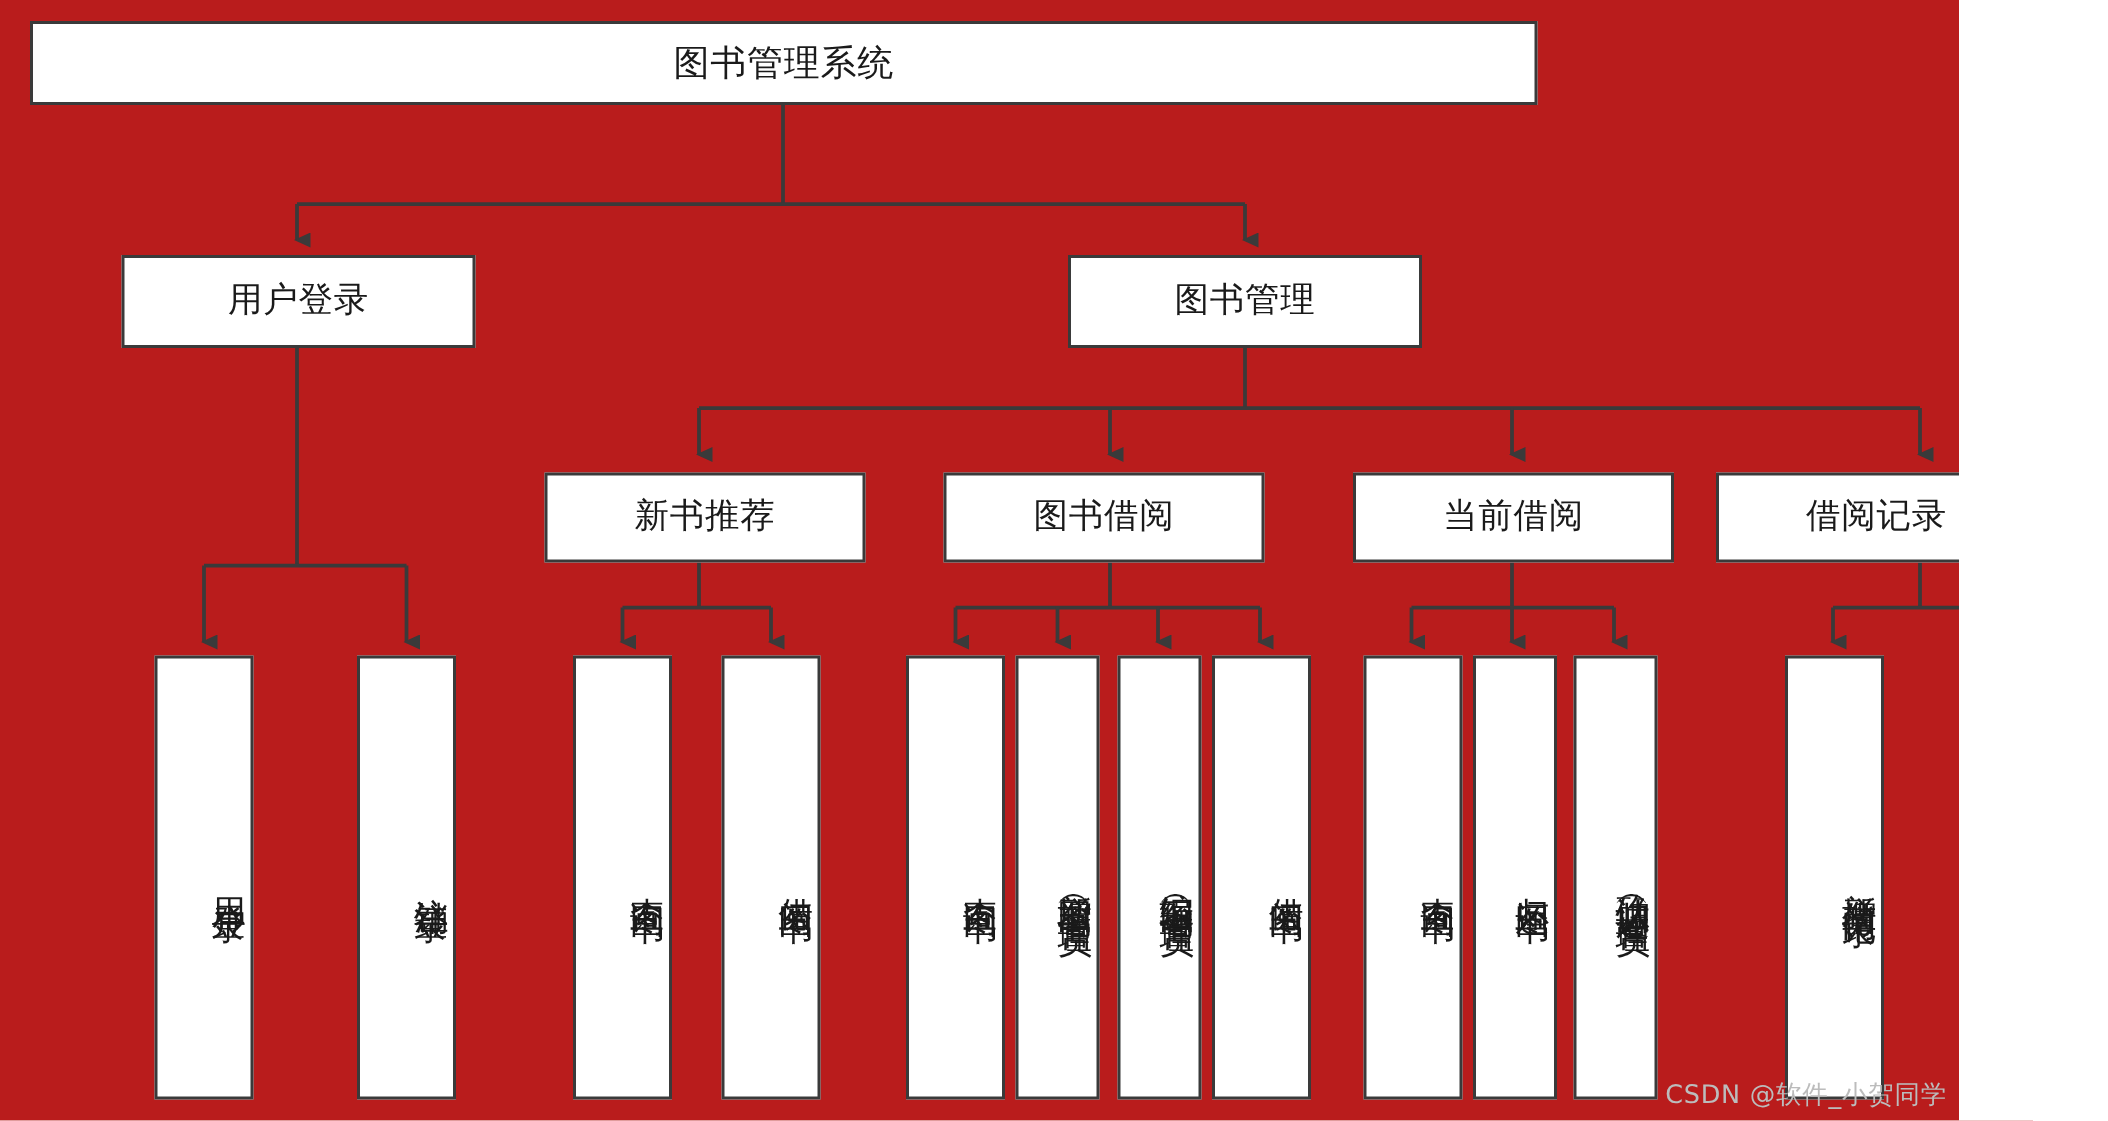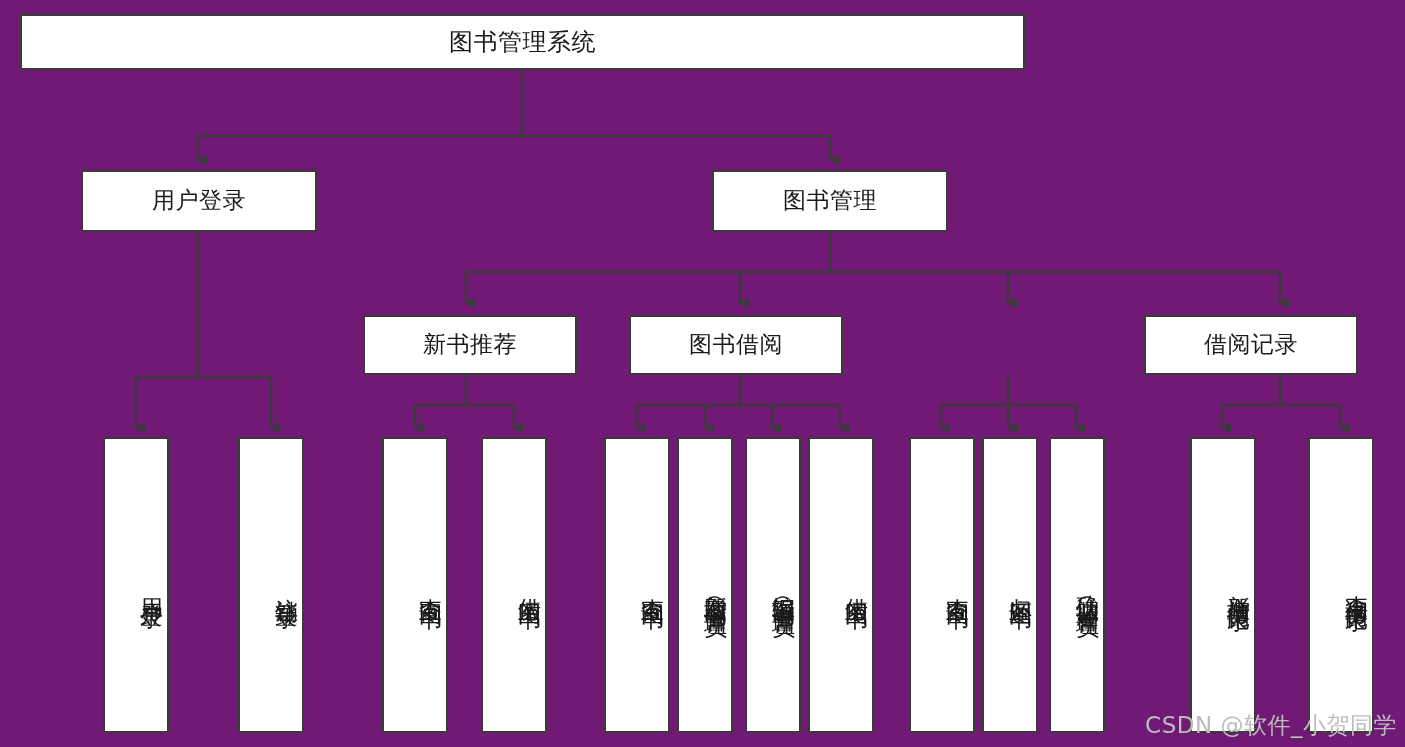--- a/index.html
+++ b/index.html
@@ -5,23 +5,23 @@
   html, body {
     margin: 0;
     padding: 0;
     background: #ffffff;
   }
   body {
     font-family: "DejaVu Sans", "Liberation Sans", sans-serif;
   }
   #canvas {
     position: relative;
-    width: 1405px;
+    width: 1306px;
     height: 747px;
-    background: #701a75;
+    background: #b91c1c;
     overflow: hidden;
   }
   .node {
     position: absolute;
     box-sizing: border-box;
     background: #ffffff;
     border: 2.5px solid #3a3a3a;
     display: flex;
     align-items: center;
     justify-content: center;
@@ -58,21 +58,21 @@
     left: 0;
     top: 0;
     width: 1405px;
     height: 747px;
     pointer-events: none;
   }
   .watermark {
     position: absolute;
     right: 8px;
     bottom: 6px;
-    font-size: 23px;
+    font-size: 17px;
     color: #bcbcbc;
     letter-spacing: 0.5px;
     white-space: nowrap;
   }
 </style>
 </head>
 <body>
 
 <div id="canvas">
 
@@ -136,20 +136,23 @@
   <div class="node node-h" style="left:712px; top:170px; width:236px; height:62px;">
     <span class="node-label">图书管理</span>
   </div>
 
   <div class="node node-h" style="left:363px; top:315px; width:214px; height:60px;align-items:center;">
     <span class="node-label">新书推荐</span>
   </div>
   <div class="node node-h" style="left:629px; top:315px; width:214px; height:60px;">
     <span class="node-label">图书借阅</span>
   </div>
+  <div class="node node-h" style="left:902px; top:315px; width:214px; height:60px;">
+    <span class="node-label">当前借阅</span>
+  </div>
   <div class="node node-h" style="left:1144px; top:315px; width:214px; height:60px;">
     <span class="node-label">借阅记录</span>
   </div>
 
   <div class="node node-v" style="left:103px; top:437px; width:66px; height:296px;">
     <span class="node-label">用户登录</span>
   </div>
   <div class="node node-v" style="left:238px; top:437px; width:66px; height:296px;">
     <span class="node-label">注销登录</span>
   </div>

